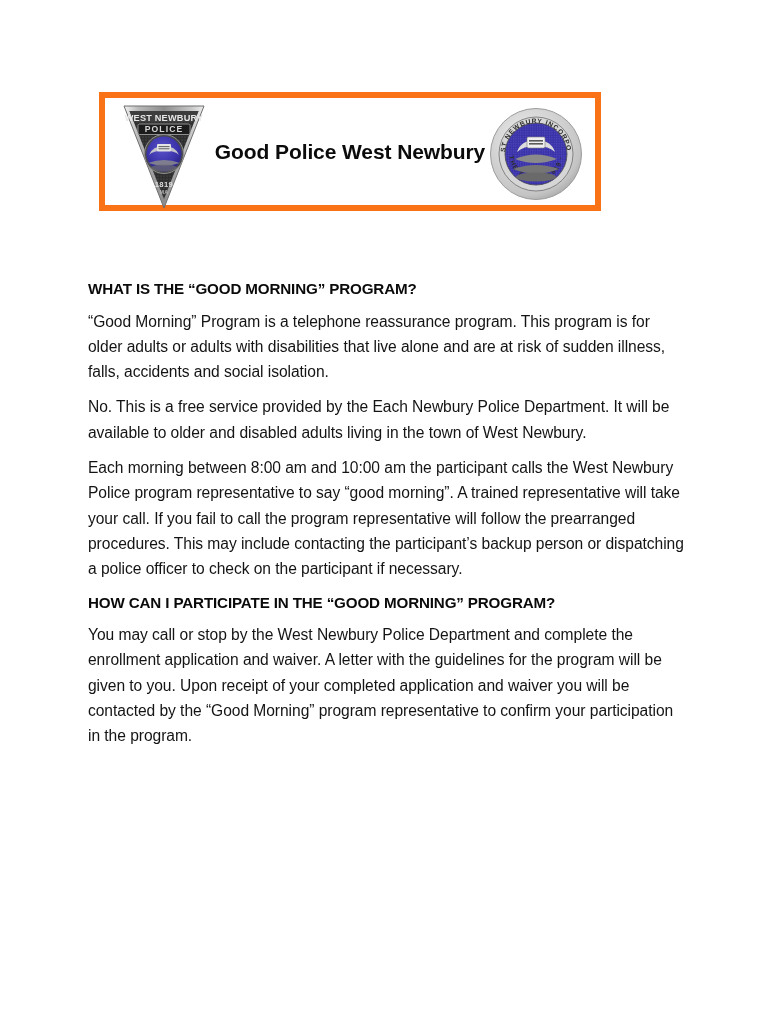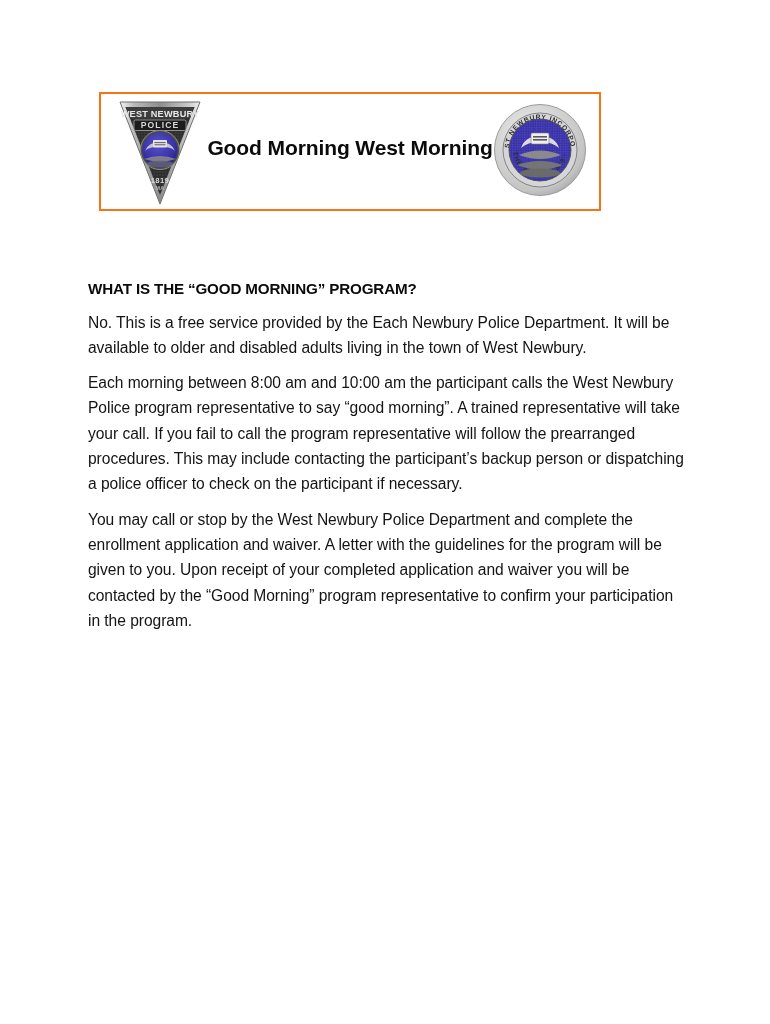--- a/index.html
+++ b/index.html
@@ -16,21 +16,21 @@
     overflow: hidden;
   }
 
   
   .header-box {
     position: absolute;
     left: 99px;
     top: 92px;
     width: 502px;
     height: 119px;
-    border: 2px solid #f97316;
+    border: 6px solid #f97316;
     box-sizing: border-box;
     background: #ffffff;
   }
   .header-inner {
     position: relative;
     width: 100%;
     height: 100%;
   }
 
   .header-title {
@@ -142,21 +142,21 @@
         <rect x="40.5" y="46" width="11" height="1.1" fill="#6b6b6b"></rect>
         <rect x="40.5" y="48.2" width="11" height="1.1" fill="#6b6b6b"></rect>
         <path d="M30 63 q16 -6 32 0 q-16 5 -32 0 Z" fill="#8b8b8b" opacity="0.85"></path>
         <ellipse cx="46" cy="68" rx="13" ry="3.5" fill="#6d6d6d" opacity="0.7"></ellipse>
 
         <text x="46" y="86.5" text-anchor="middle" font-family="Liberation Sans, sans-serif" font-size="7.6" font-weight="bold" fill="#dedede" letter-spacing="0.4">1819</text>
         <text x="46" y="93.5" text-anchor="middle" font-family="Liberation Sans, sans-serif" font-size="5.4" font-weight="bold" fill="#b8b8b8" letter-spacing="0.3">MA</text>
       </svg>
     </div>
 
-    <div class="header-title">Good Morning West Morning</div>
+    <div class="header-title">Good Police West Newbury</div>
 
     <div class="seal">
       <svg viewBox="0 0 94 94" xmlns="http://www.w3.org/2000/svg">
         <defs>
           <radialGradient id="sealRing" cx="0.4" cy="0.35" r="0.8">
             <stop offset="0" stop-color="#efefef"></stop>
             <stop offset="0.75" stop-color="#c4c4c4"></stop>
             <stop offset="1" stop-color="#8e8e8e"></stop>
           </radialGradient>
           <pattern id="bluedots" width="2.4" height="2.4" patternUnits="userSpaceOnUse">
@@ -187,27 +187,29 @@
       </svg>
     </div>
 
   </div>
 </div>
 
 <div class="doc-body">
 
   <div class="section">
     <p class="q-heading">WHAT IS THE “GOOD MORNING” PROGRAM?</p>
+    <p class="p-text">“Good Morning” Program is a telephone reassurance program. This program is for older adults or adults with disabilities that live alone and are at risk of sudden illness, falls, accidents and social isolation.</p>
   </div>
 
   <div class="section">
     <p class="p-text">No. This is a free service provided by the Each Newbury Police Department. It will be available to older and disabled adults living in the town of West Newbury.</p>
   </div>
 
   <div class="section">
     <p class="p-text">Each morning between 8:00 am and 10:00 am the participant calls the West Newbury Police program representative to say “good morning”. A trained representative will take your call. If you fail to call the program representative will follow the prearranged procedures.  This may include contacting the participant’s backup person or dispatching a police officer to check on the participant if necessary.</p>
   </div>
 
   <div class="section">
+    <p class="q-heading">HOW CAN I PARTICIPATE IN THE “GOOD MORNING” PROGRAM?</p>
     <p class="p-text">You may call or stop by the West Newbury Police Department and complete the enrollment application and waiver.  A letter with the guidelines for the program will be given to you.  Upon receipt of your completed application and waiver you will be contacted by the “Good Morning” program representative to confirm your participation in the program.</p>
   </div>
 
 </div>
 
 </body></html>

